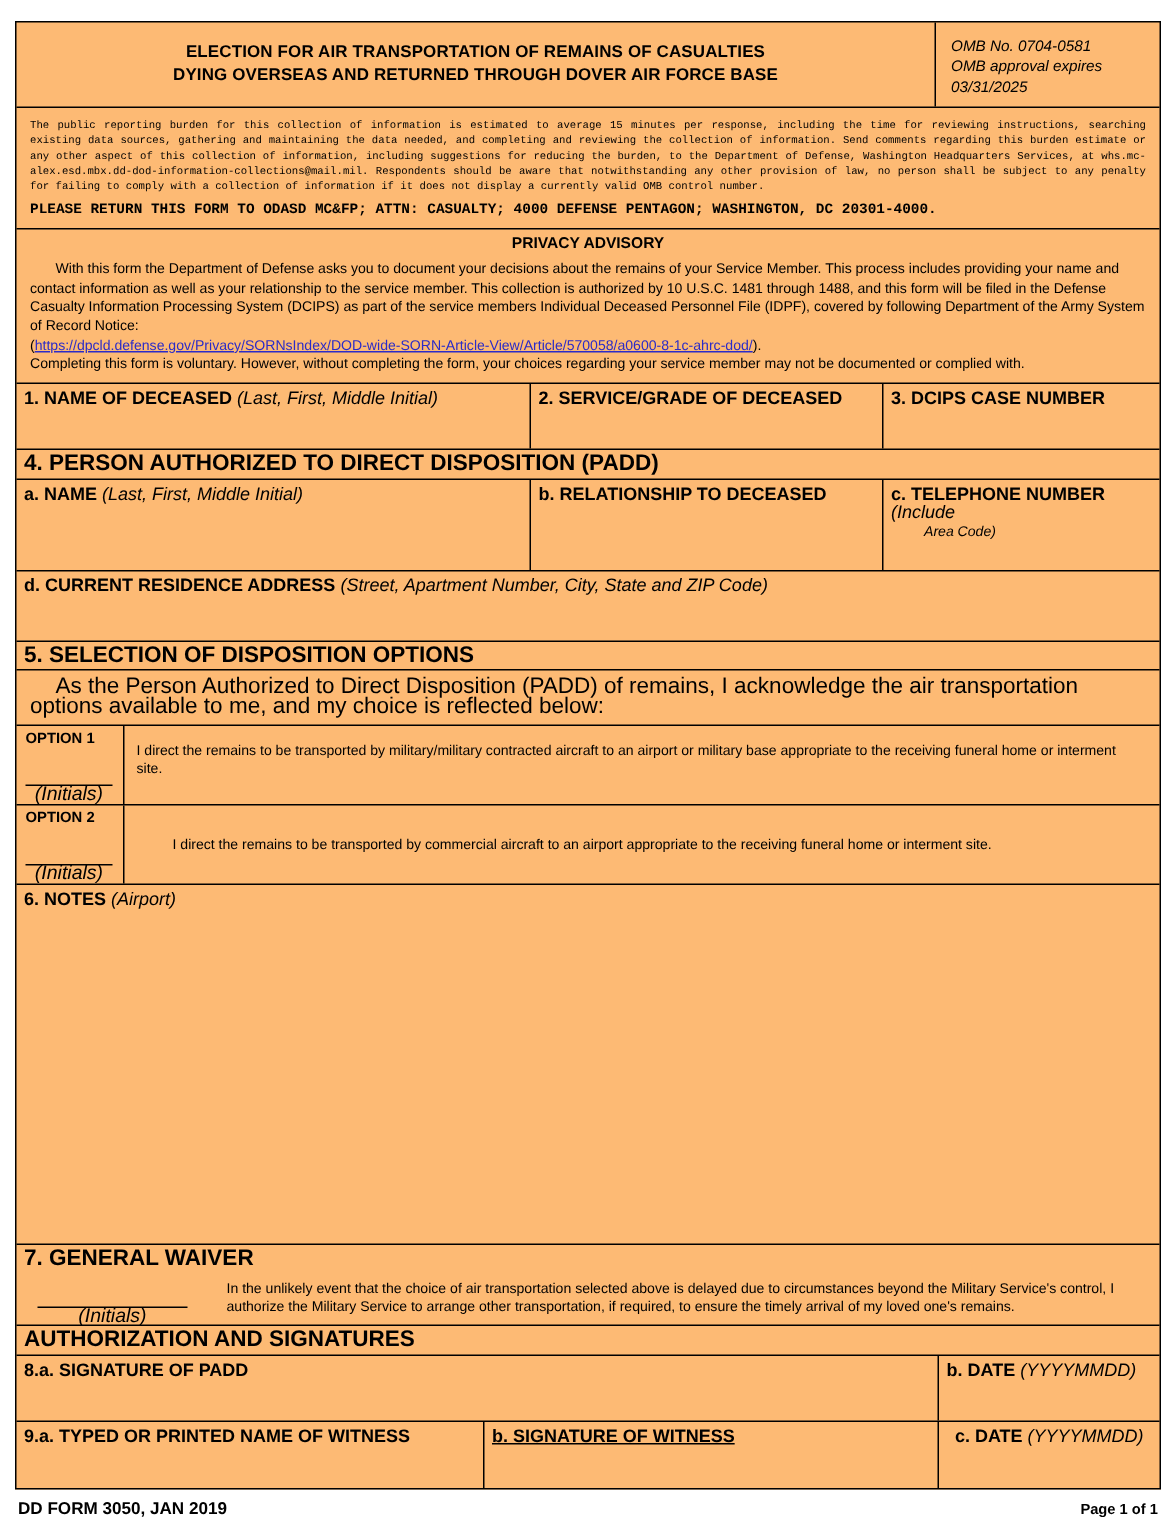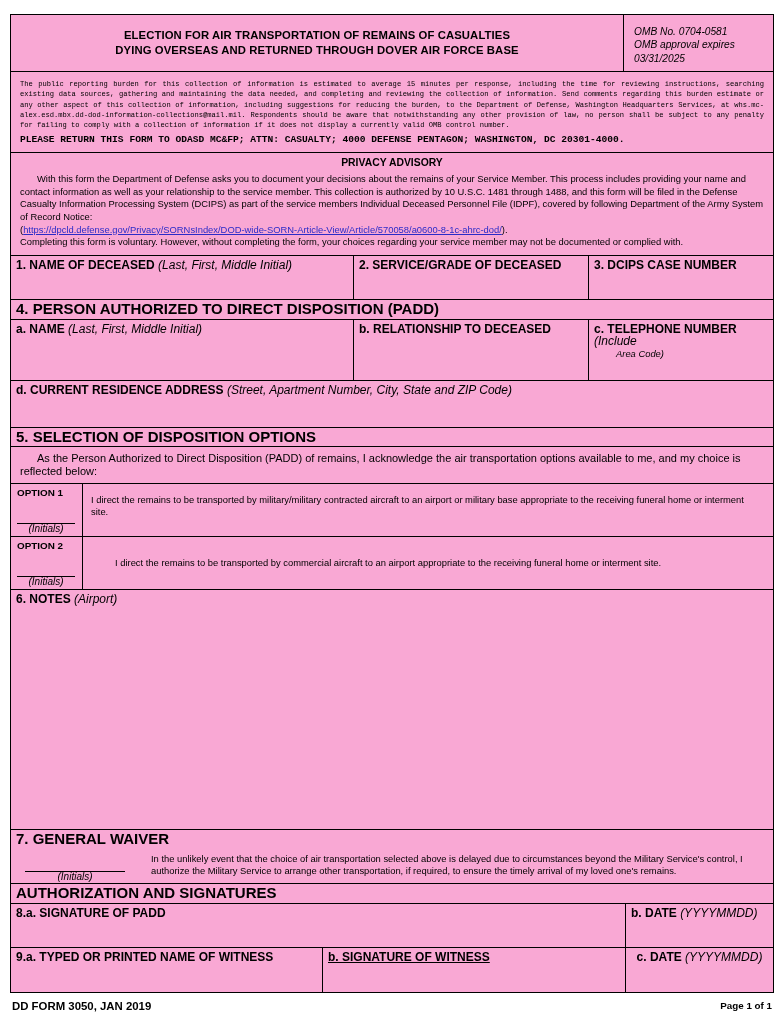--- a/index.html
+++ b/index.html
@@ -17,21 +17,21 @@
     height: 1024px;
     margin: 0 auto;
     background: #ffffff;
     box-sizing: border-box;
     padding: 14px 10px 0 10px;
   }
   .form {
     width: 764px;
     border: 1.6px solid #000;
     box-sizing: border-box;
-    background: #f9a8d4;
+    background: #fdba74;
   }
   .row { display: flex; }
   .bb { border-bottom: 1.2px solid #000; }
   .br { border-right: 1.2px solid #000; }
 
   
   .hdr { display: flex; align-items: stretch; }
   .hdr-title {
     flex: 1;
     text-align: center;
@@ -125,21 +125,21 @@
     flex-direction: column;
     justify-content: space-between;
   }
   .opt-title { font-size: 9.9px; font-weight: bold; line-height: 13px; }
   .initline {
     border-top: 1px solid #000;
     margin-top: 14px;
     width: 58px;
   }
   .init-cap {
-    font-size: 10px;
+    font-size: 13px;
     font-style: italic;
     text-align: center;
     width: 58px;
     line-height: 9px;
   }
   .opt-body {
     flex: 1;
     padding: 10px 10px 6px 8px;
     font-size: 9.4px;
     line-height: 12.8px;
@@ -160,21 +160,21 @@
     flex: 1;
     font-size: 9.4px;
     line-height: 12.8px;
     padding: 4px 10px 5px 0;
   }
 
   
   .footer {
     display: flex;
     justify-content: space-between;
-    align-items: center;
+    align-items: flex-end;
     width: 764px;
     padding: 7px 2px 0 2px;
     box-sizing: border-box;
     font-size: 11.4px;
     font-weight: bold;
   }
   .footer .pg { font-size: 9.8px; }
   .notes-area { height: 222px; }
   .blank-sm { height: 26px; }
   .blank-md { height: 34px; }
@@ -243,21 +243,21 @@
       </div>
     </div>
 
     <div class="cell bb">
       <div class="lbl"><span>d. CURRENT RESIDENCE ADDRESS</span> <span class="it">(Street, Apartment Number, City, State and ZIP Code)</span></div>
       <div style="height:28px;"></div>
     </div>
 
     <div class="bar bb">5. SELECTION OF DISPOSITION OPTIONS</div>
 
-    <div class="bb" style="padding:5px 9px 5px 9px;font-size:11px;line-height:12.8px;">
+    <div class="bb" style="padding:5px 9px 5px 9px;font-size:15px;line-height:12.8px;">
       <span style="display:inline-block;text-indent:17px;">As the Person Authorized to Direct Disposition (PADD) of remains, I acknowledge the air transportation options available to me, and my choice is reflected below:</span>
     </div>
 
     <div class="row bb" style="min-height:52px;justify-content:center;">
       <div class="optcol">
         <div class="opt-title">OPTION 1</div>
         <div>
           <div class="initline"></div>
           <div class="init-cap">(Initials)</div>
         </div>

